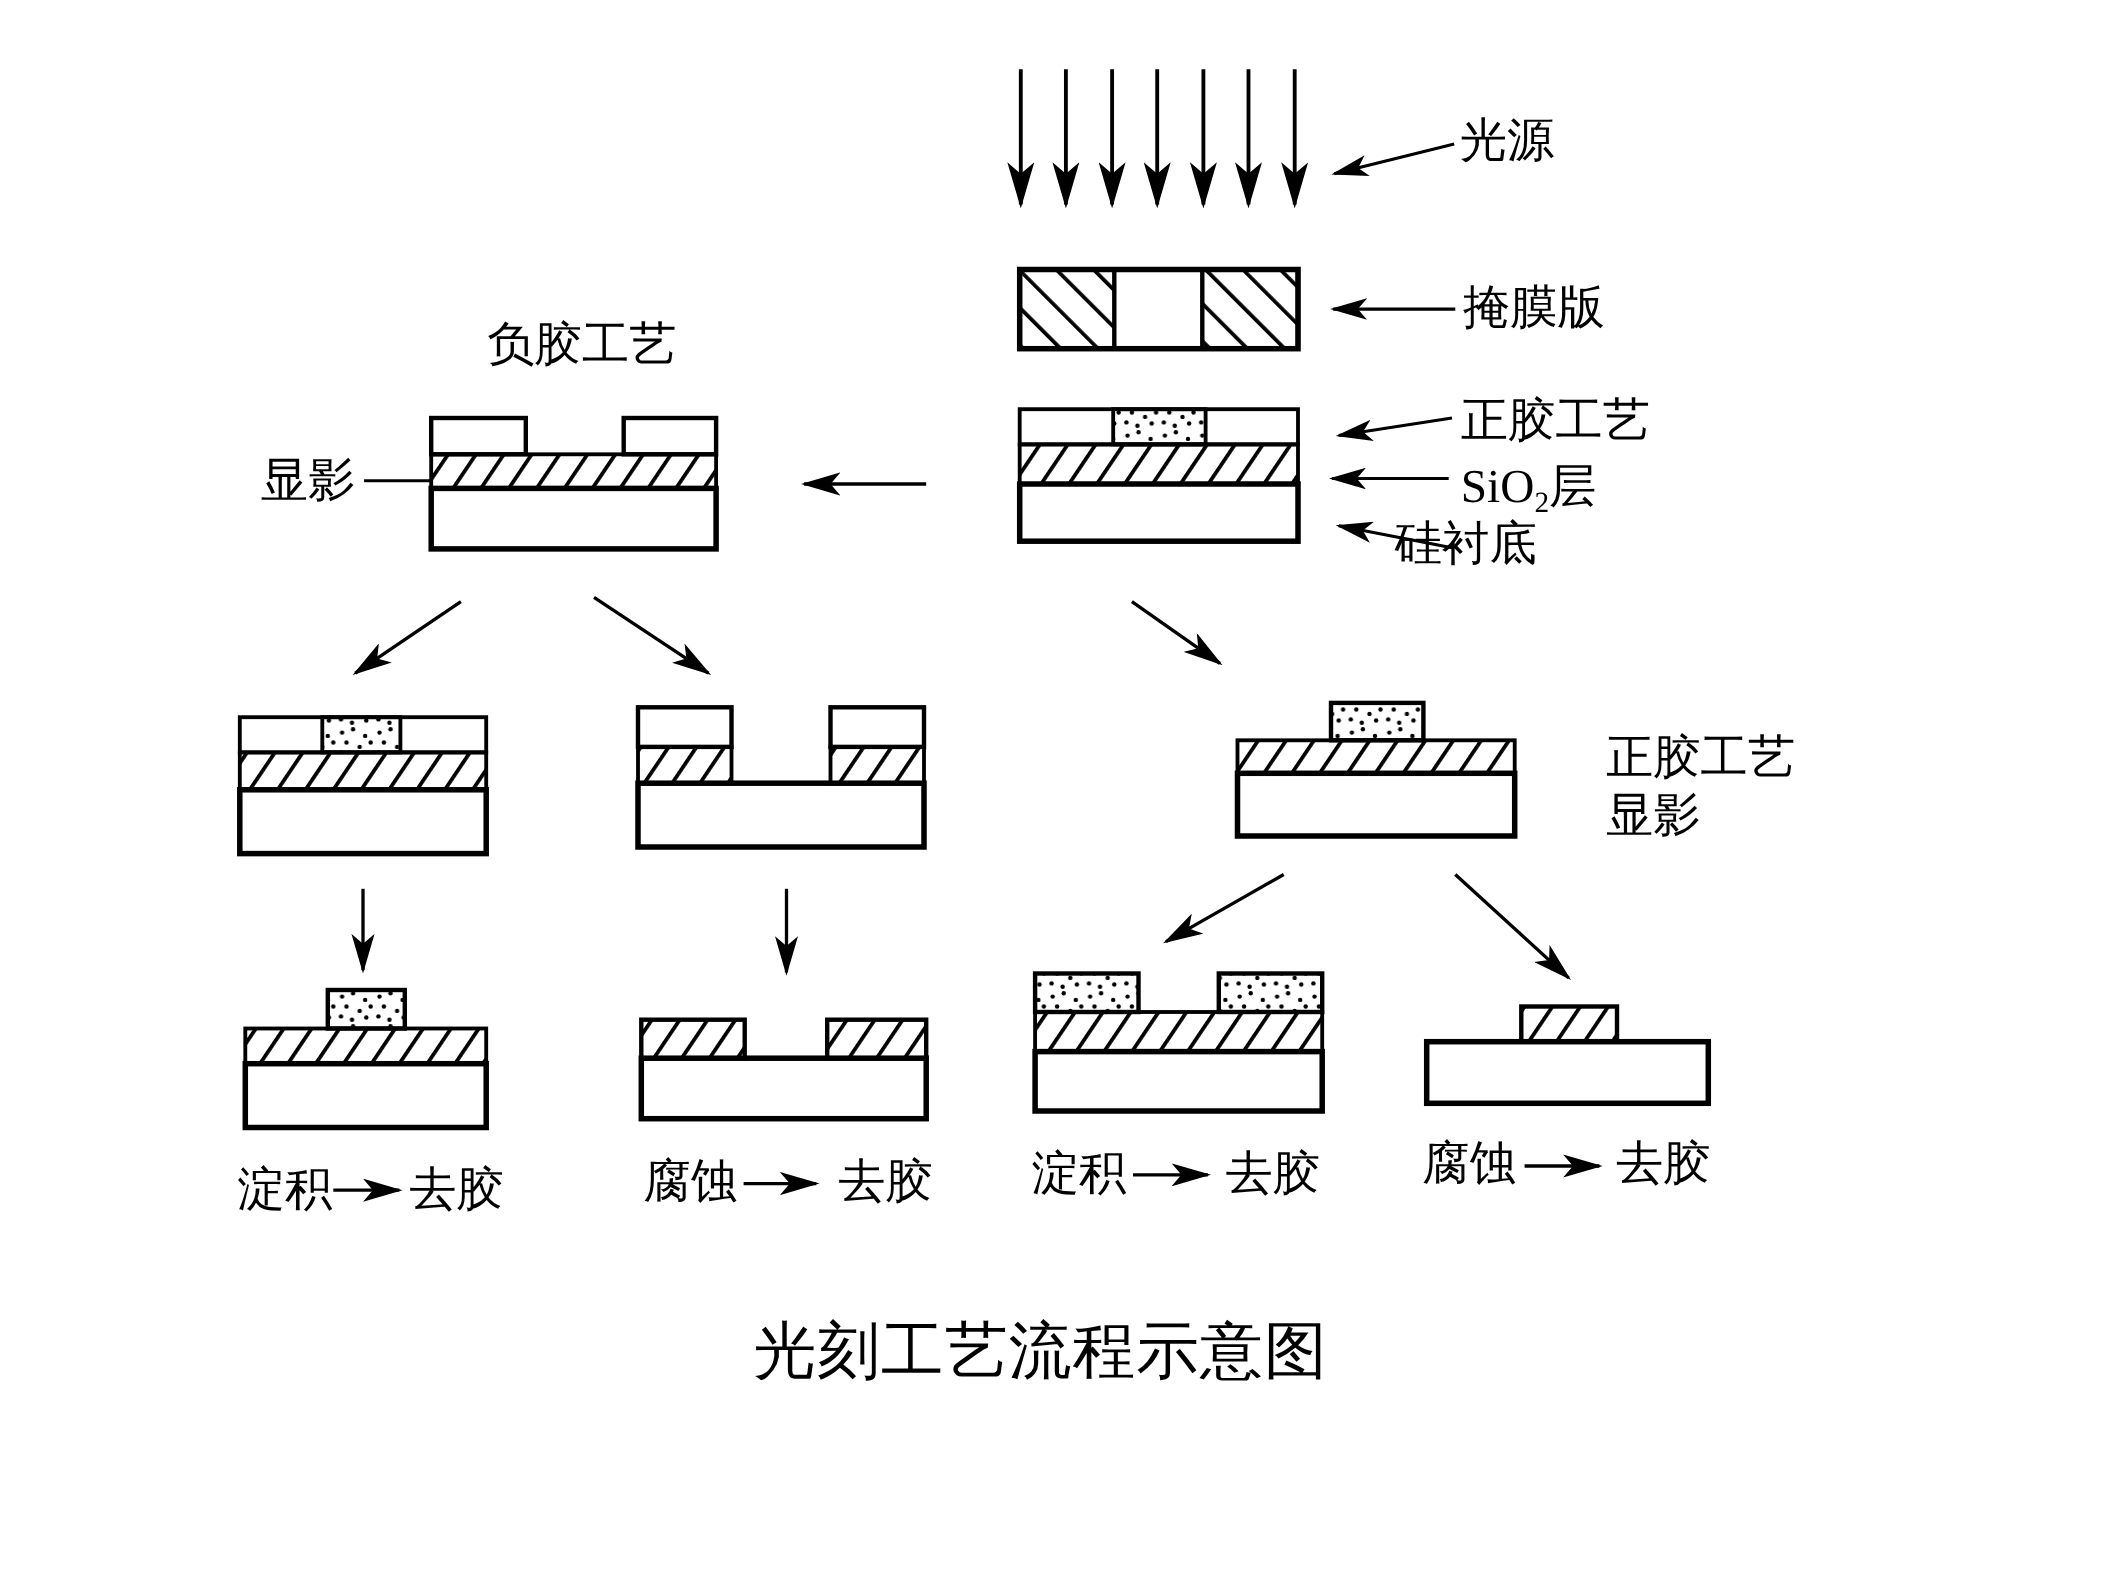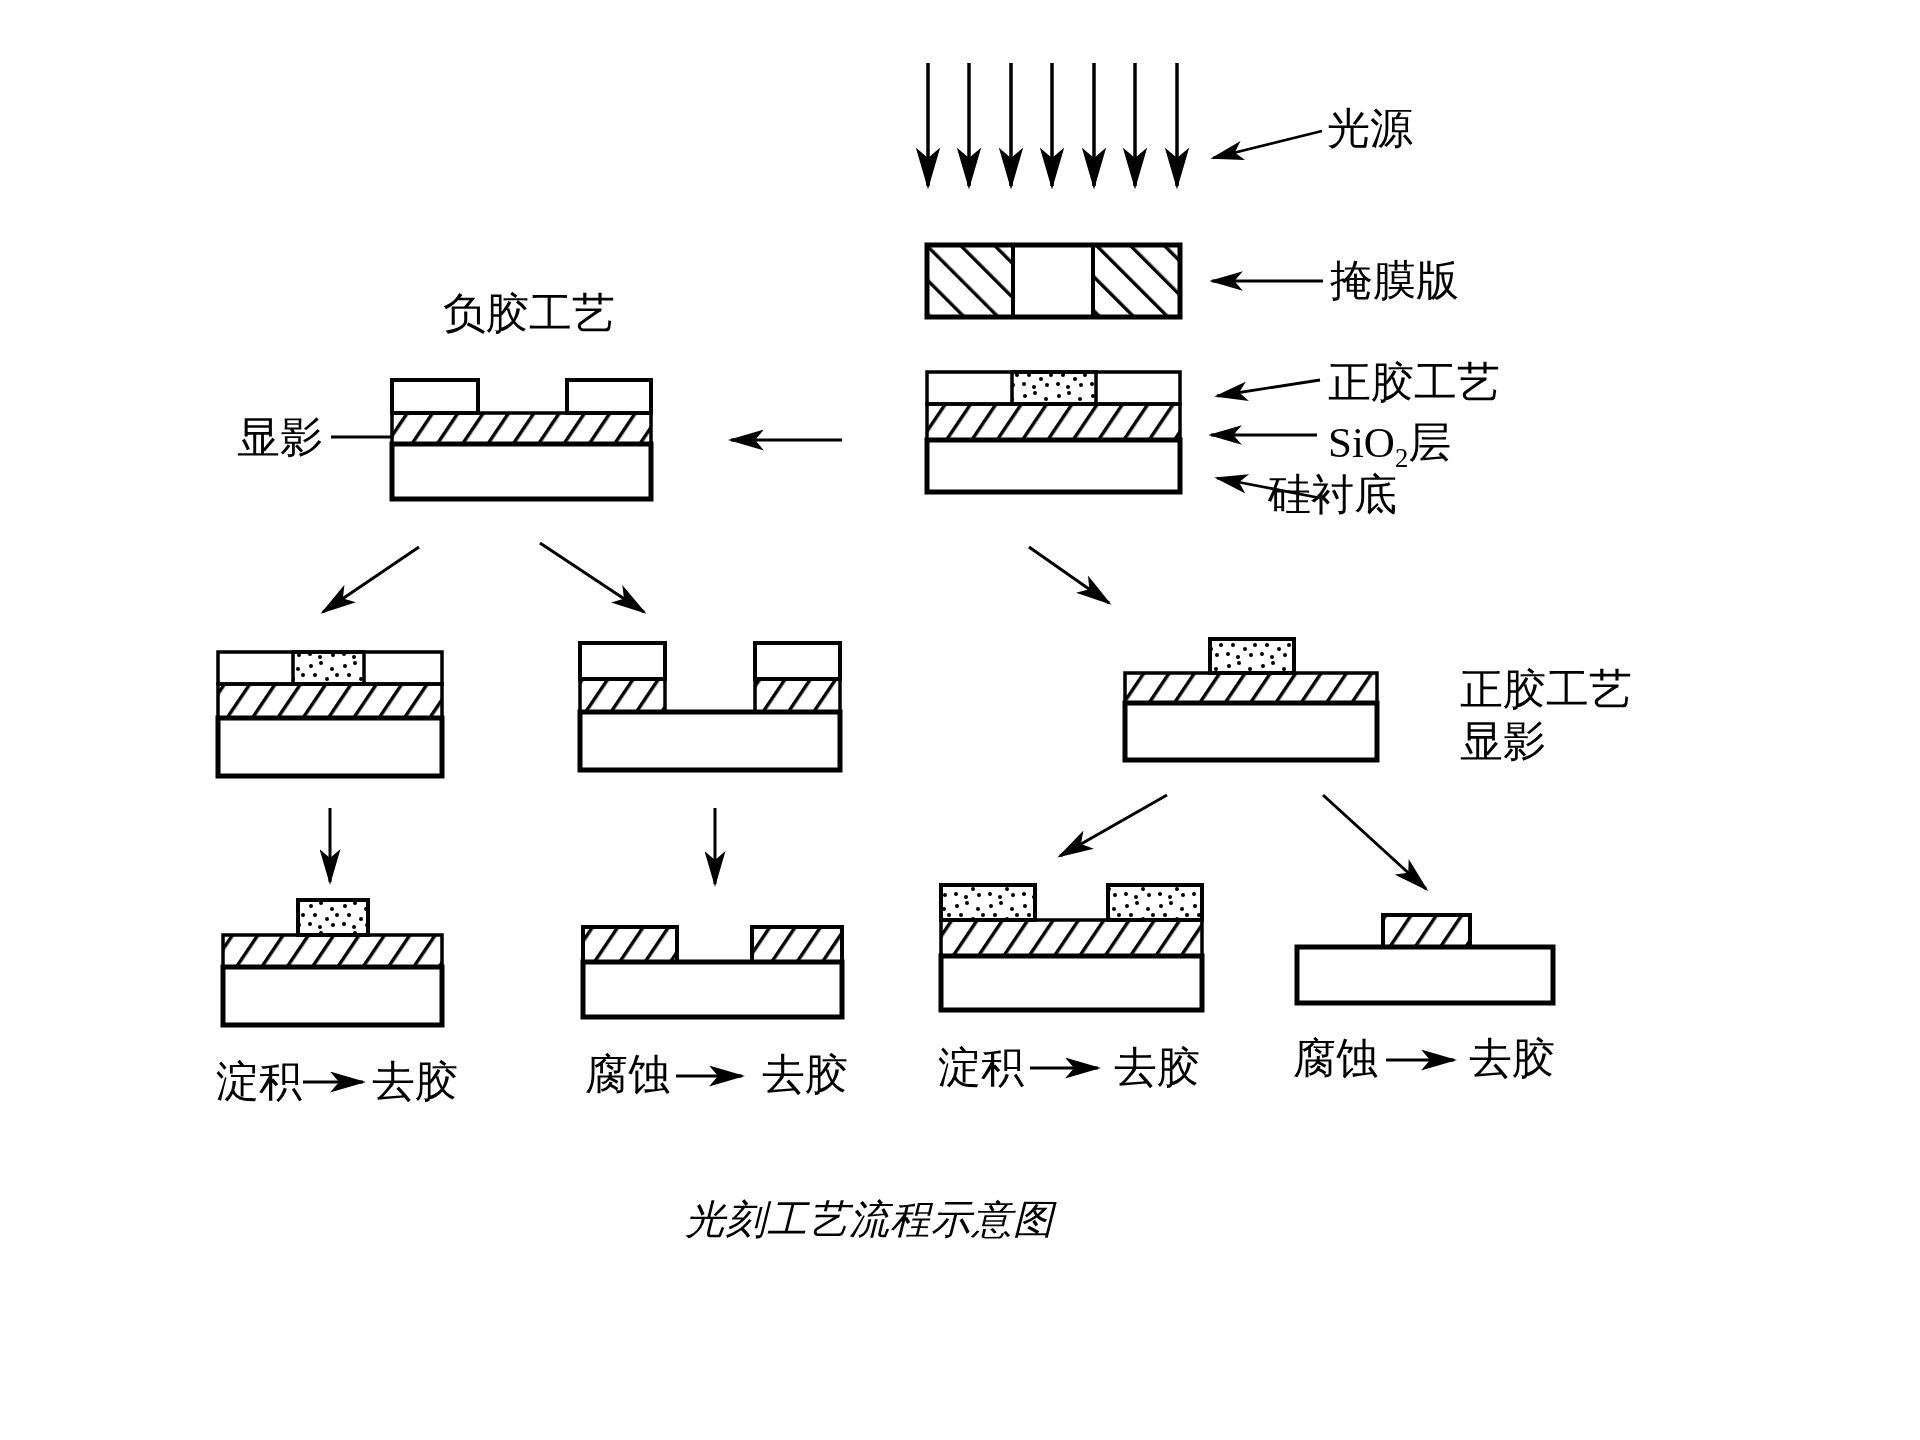--- a/index.html
+++ b/index.html
@@ -14,23 +14,22 @@
   svg.diagram{position:absolute;left:0;top:0;width:1920px;height:1440px;}
   .lbl{
     position:absolute;
     white-space:nowrap;
     line-height:1;
     font-size:43px;
     color:#000;
   }
   .lbl sub{font-size:0.62em;}
   .title{
-    font-size:40px;
+    font-size:57px;
     letter-spacing:1px;
-    font-style:italic;
   }
 </style>
 </head>
 <body>
 
 <div class="page">
 
   <svg class="diagram" viewBox="0 0 1920 1440">
     <defs>
 

